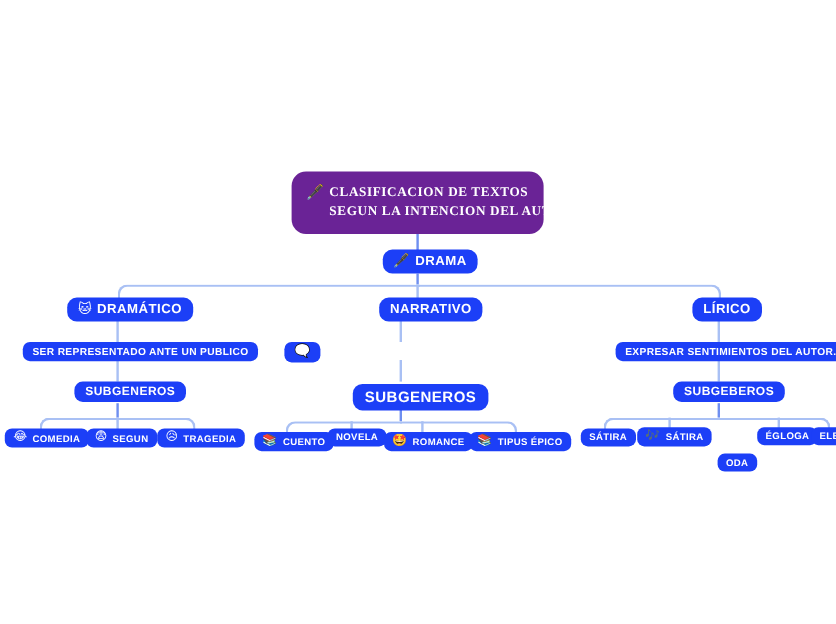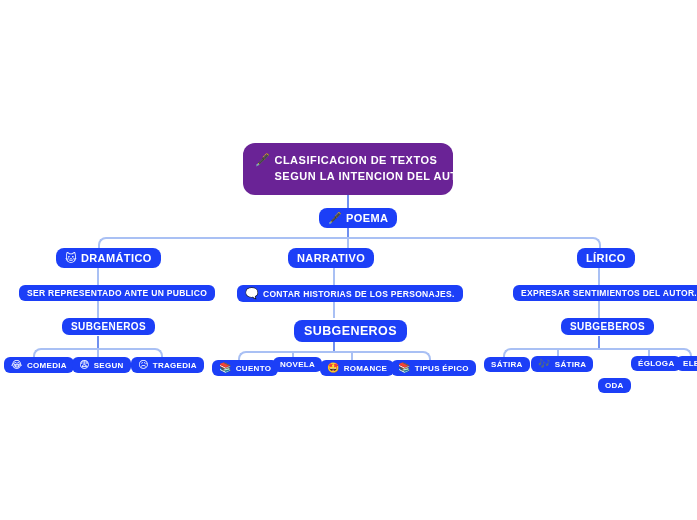--- a/index.html
+++ b/index.html
@@ -24,21 +24,21 @@
     border-radius:7px;
   }
   .node .ico{font-size:11px;line-height:1;display:inline-block;}
   .root{
     background:#6a2396;border-radius:12px;
     padding:10px 14px 10px 12px;
     font-size:11px;line-height:1.45;letter-spacing:.5px;
     align-items:flex-start;
   }
   .root .ico{font-size:12px;margin-top:1px;}
-  .root .txt{display:block;}
+  .root .txt{display:block;font-family:Liberation Serif, serif;}
   .blue{background:#1c3ff7;}
   .lvl1{padding:4px 9px;font-size:11px;border-radius:8px;}
   .desc{padding:3px 8px;font-size:8.5px;letter-spacing:.3px;border-radius:6px;}
   .sub{padding:3px 9px;font-size:10px;border-radius:7px;}
   .sub-big{padding:4px 10px;font-size:12.5px;border-radius:8px;}
   .leaf{padding:3px 7px;font-size:8px;letter-spacing:.3px;border-radius:6px;}
   .leaf .ico{font-size:10px;}
 </style>
 </head>
 <body>
@@ -79,21 +79,21 @@
   <div class="node root" style="left:243px;top:143px;width:210px;">
     <span class="ico">🖋️</span>
     <span>
       <span class="txt">CLASIFICACION DE TEXTOS</span>
       <span class="txt">SEGUN LA INTENCION DEL AUTOR</span>
     </span>
   </div>
 
   <div class="node blue lvl1" style="left:319px;top:208px;">
     <span class="ico">🖋️</span>
-    <span>POEMA</span>
+    <span>DRAMA</span>
   </div>
 
   <div class="node blue lvl1" style="left:56px;top:248px;">
     <span class="ico">🐱</span>
     <span>DRAMÁTICO</span>
   </div>
   <div class="node blue desc" style="left:19px;top:285px;">
     <span>SER REPRESENTADO ANTE UN PUBLICO</span>
   </div>
   <div class="node blue sub" style="left:62px;top:318px;">
@@ -105,26 +105,25 @@
   </div>
   <div class="node blue leaf" style="left:72px;top:357px;">
     <span class="ico">😨</span>
     <span>SEGUN</span>
   </div>
   <div class="node blue leaf" style="left:131px;top:357px;">
     <span class="ico">😥</span>
     <span>TRAGEDIA</span>
   </div>
 
-  <div class="node blue lvl1" style="left:288px;top:248px;">
+  <div class="node blue lvl1" style="left:316px;top:248px;">
     <span>NARRATIVO</span>
   </div>
   <div class="node blue desc" style="left:237px;top:285px;">
     <span class="ico">🗨️</span>
-    <span>CONTAR  HISTORIAS DE LOS PERSONAJES.</span>
   </div>
   <div class="node blue sub-big" style="left:294px;top:320px;">
     <span>SUBGENEROS</span>
   </div>
   <div class="node blue leaf" style="left:212px;top:360px;">
     <span class="ico">📚</span>
     <span>CUENTO</span>
   </div>
   <div class="node blue leaf" style="left:273px;top:357px;">
     <span>NOVELA</span>

